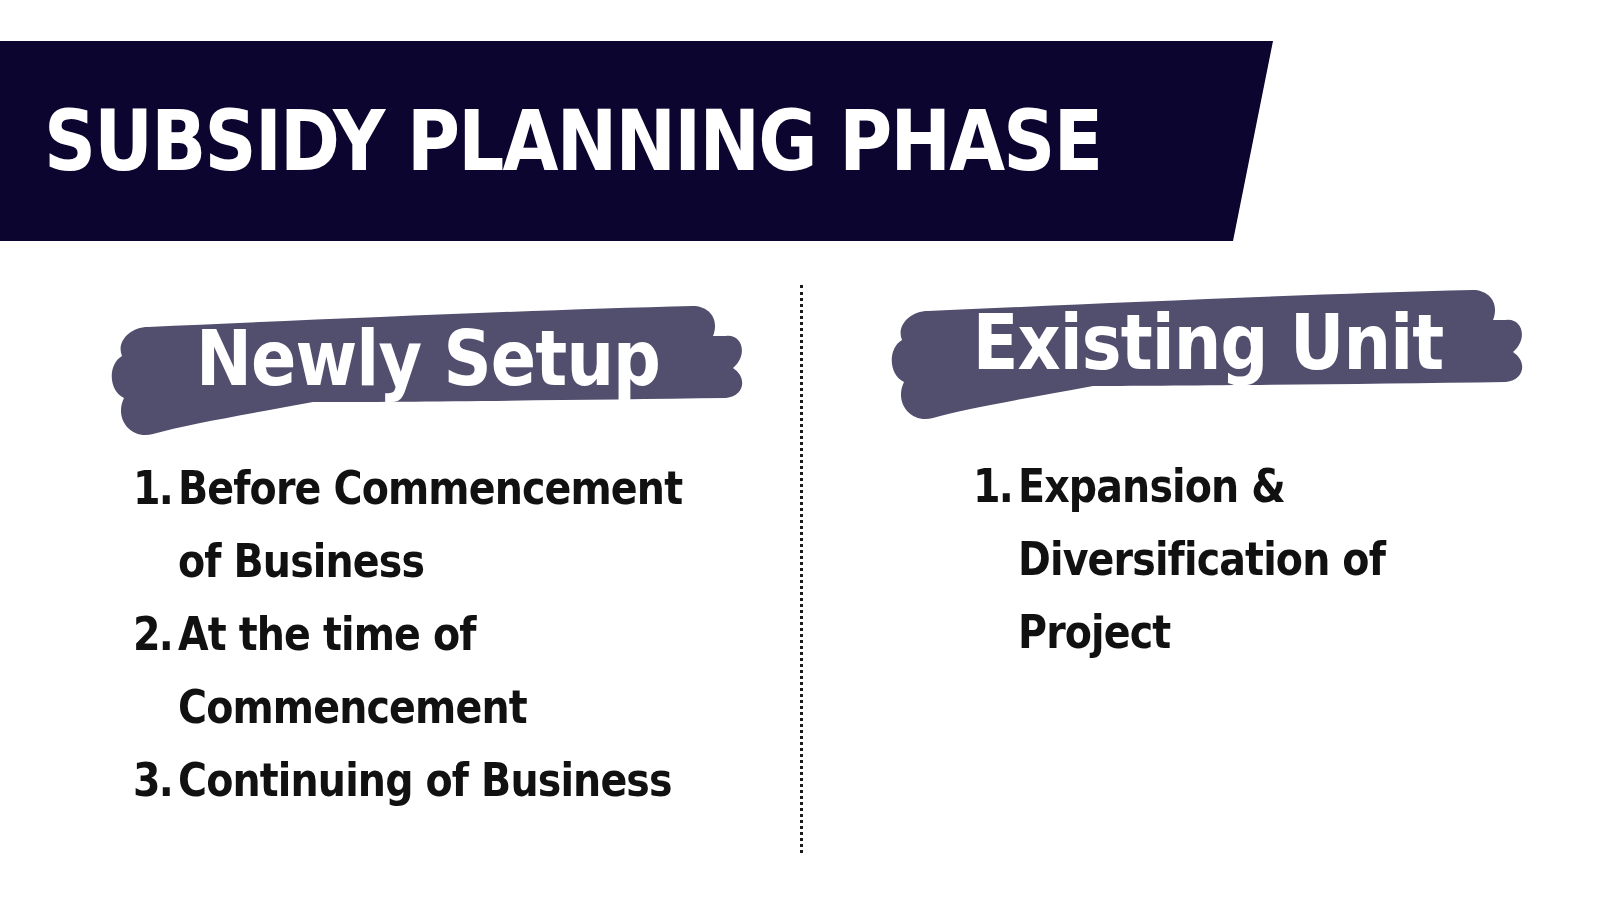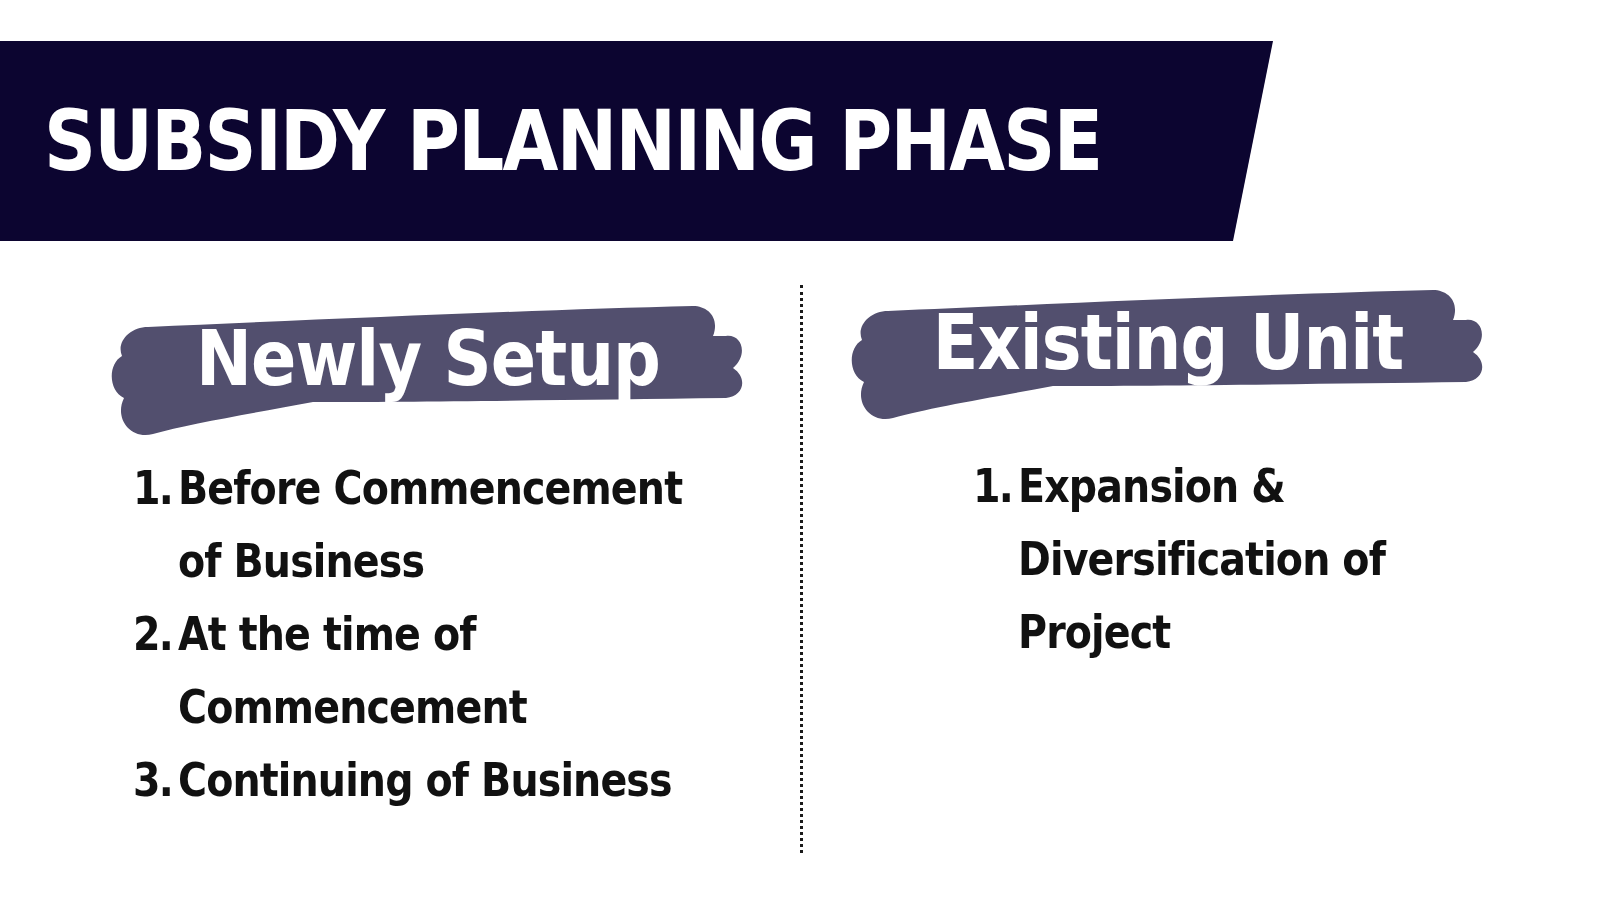--- a/index.html
+++ b/index.html
@@ -60,21 +60,21 @@
       color: #ffffff;
       font-family: "DejaVu Sans", sans-serif;
       font-weight: bold;
       font-size: 76px;
       letter-spacing: -1px;
       transform: scaleX(0.88);
       transform-origin: center center;
       white-space: nowrap;
     }
     #header-left { left: 108px; top: 300px; }
-    #header-right { left: 848px; top: 284px; }
+    #header-right { left: 888px; top: 284px; }
 
     .divider {
       position: absolute;
       left: 800px;
       top: 285px;
       width: 0;
       height: 568px;
       border-left: 3px dotted #1a1a1a;
     }
 

